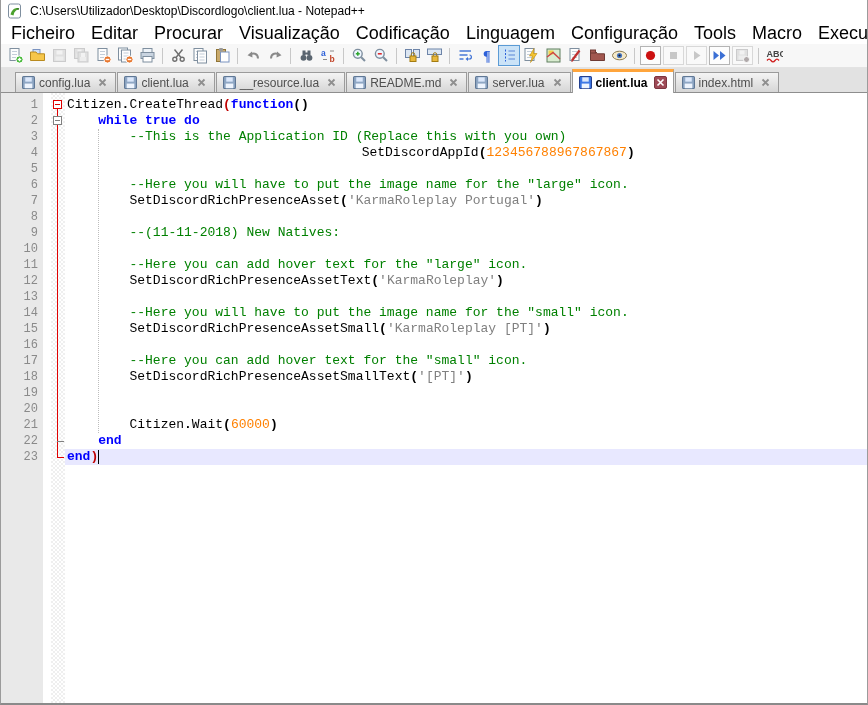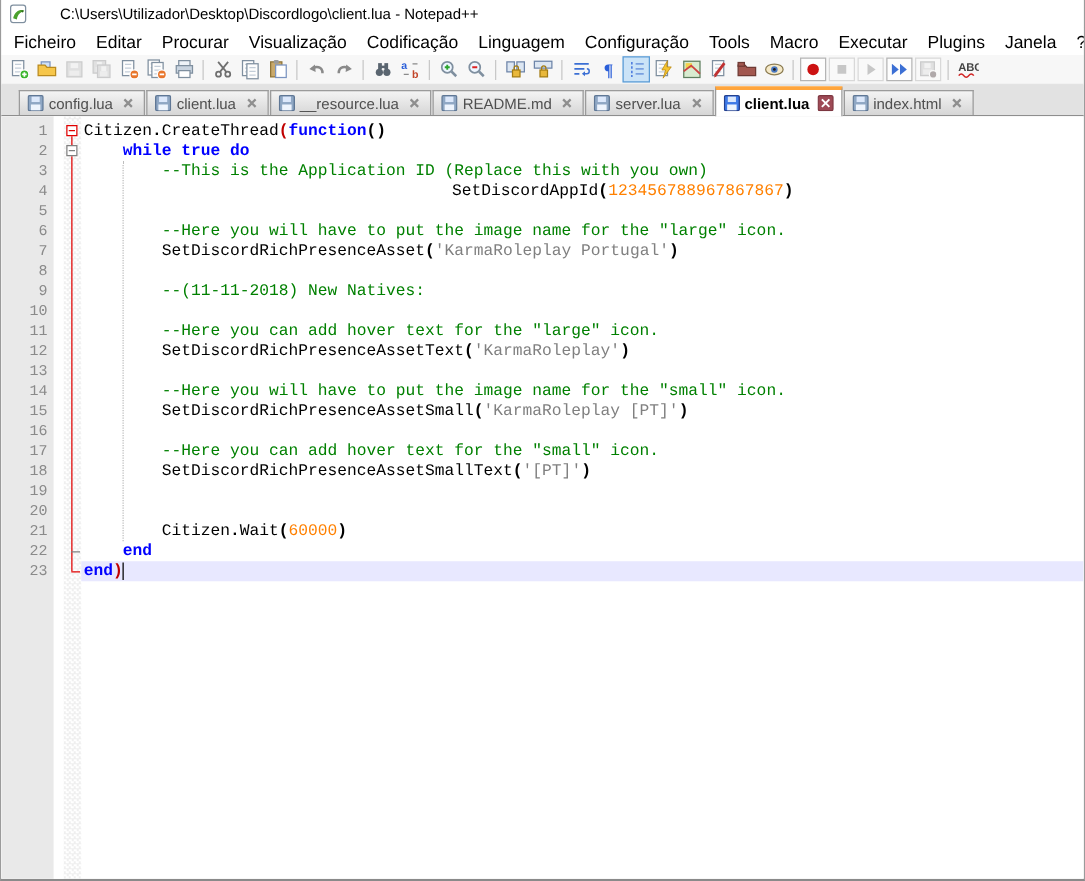--- a/index.html
+++ b/index.html
@@ -1,24 +1,24 @@
 <!DOCTYPE html>
 <html style="--kw: #0000FF; --cm: #008000; --num: #FF8000; --str: #808080; --brace: #C00000; --curline: #E8E8FF; --fold-hi: #E00000; --accent: #FFA53C;"><head>
 <meta charset="utf-8">
 <style>
   html,body{margin:0;padding:0;background:#cfcfcf;font-family:"Liberation Sans",sans-serif;}
   #window{position:relative;width:868px;height:705px;background:#fff;
     border-left:1px solid #9b9b9b;border-right:1px solid #9b9b9b;border-bottom:2px solid #8a8a8a;
     box-sizing:border-box;overflow:hidden;}
   
   #titlebar{height:22px;background:#ffffff;display:flex;align-items:center;padding-left:6px;}
-  #titlebar .title{font-size:12px;color:#000;margin-left:25px;white-space:nowrap;}
+  #titlebar .title{font-size:12px;color:#000;margin-left:7px;white-space:nowrap;}
   
   #menubar{height:22px;background:#ffffff;display:flex;align-items:center;padding-left:2px;}
-  .menu-item{font-size:14px;color:#000;padding:2px 8px;cursor:default;}
+  .menu-item{font-size:18px;color:#000;padding:2px 8px;cursor:default;}
   
   #toolbar{height:23px;background:#f7f7f7;display:flex;align-items:center;padding-left:3px;
     border-bottom:1px solid #e3e3e3;}
   .tb-btn{width:22px;height:21px;display:flex;align-items:center;justify-content:center;
     border:1px solid transparent;box-sizing:border-box;background:transparent;padding:0;}
   .tb-btn.disabled{opacity:.45;filter:grayscale(.9);}
   .tb-btn.active{background:#cbe3f7;border:1px solid #5b9bd5;}
   .tb-btn.boxed{border:1px solid #b4b4b4;background:#fdfdfd;width:21px;height:19px;margin:0 1px;}
   .tb-sep{width:1px;height:16px;background:#c8c8c8;margin:0 4px;}
   .tbi{display:flex;}

